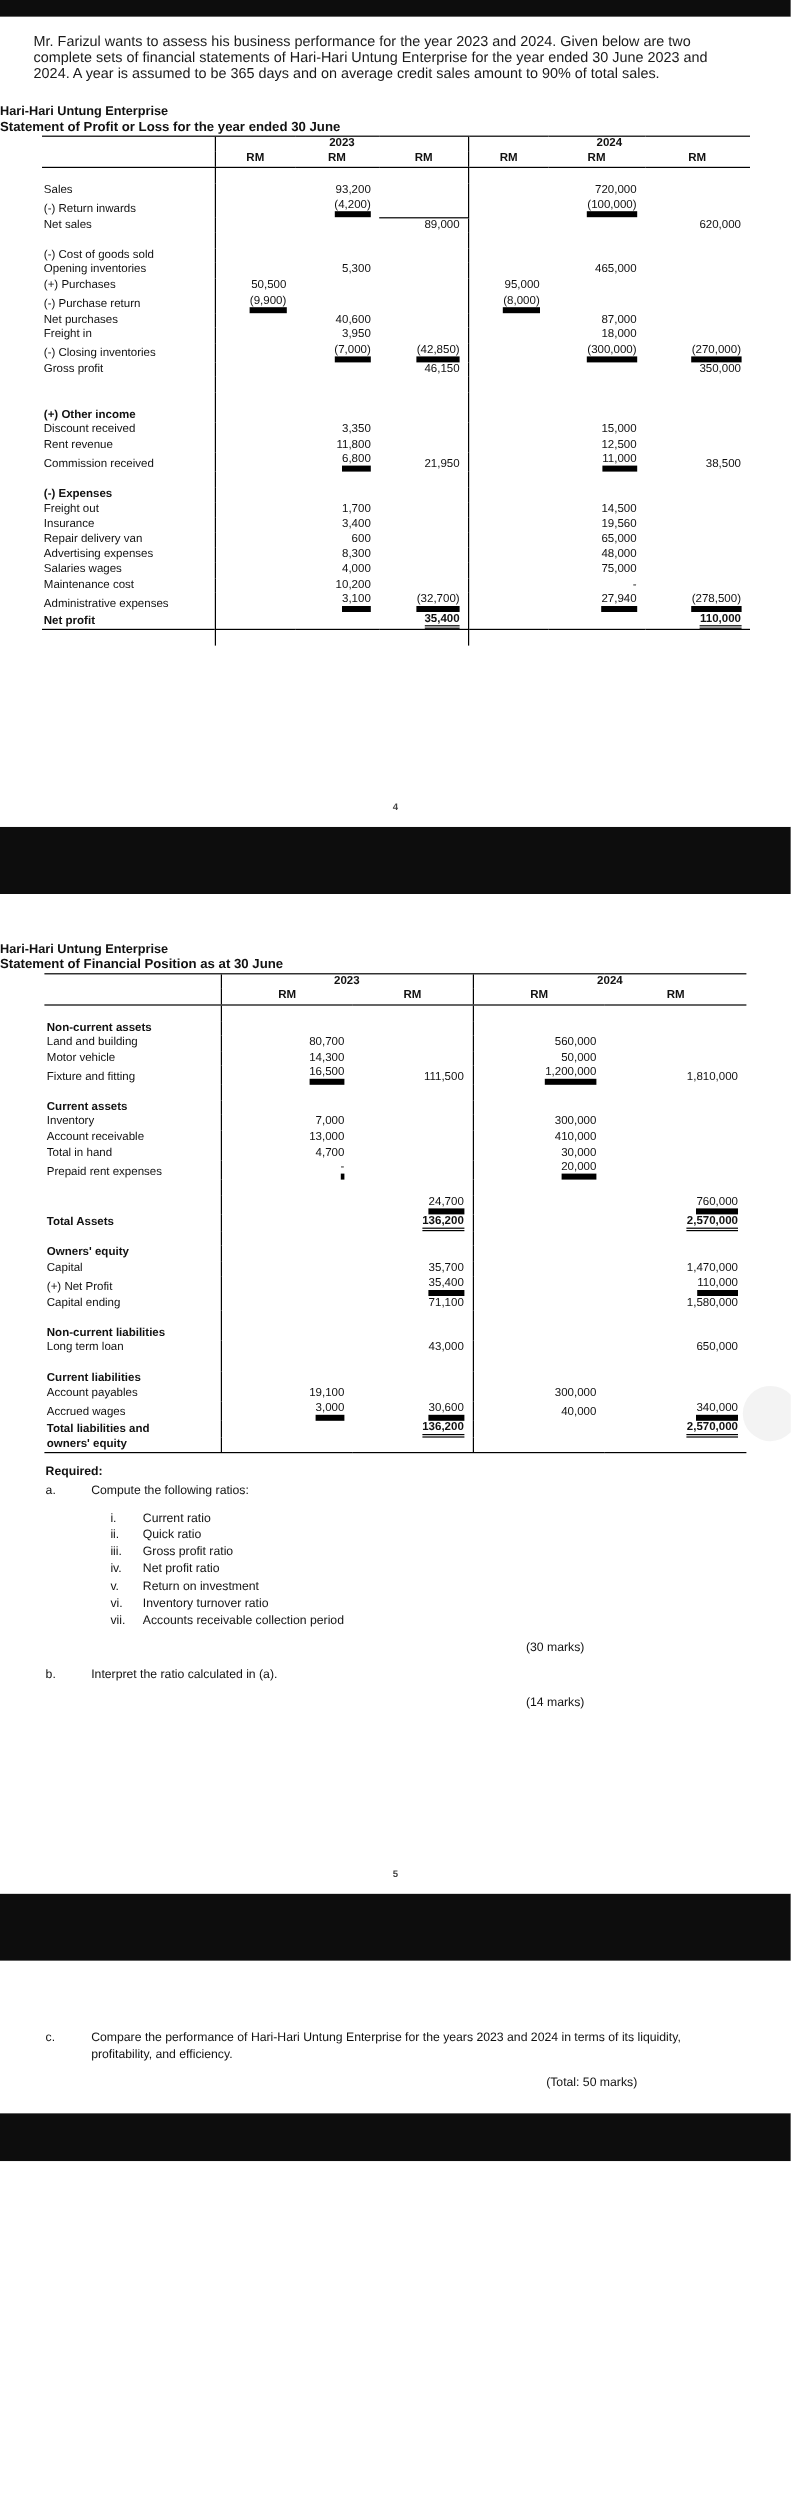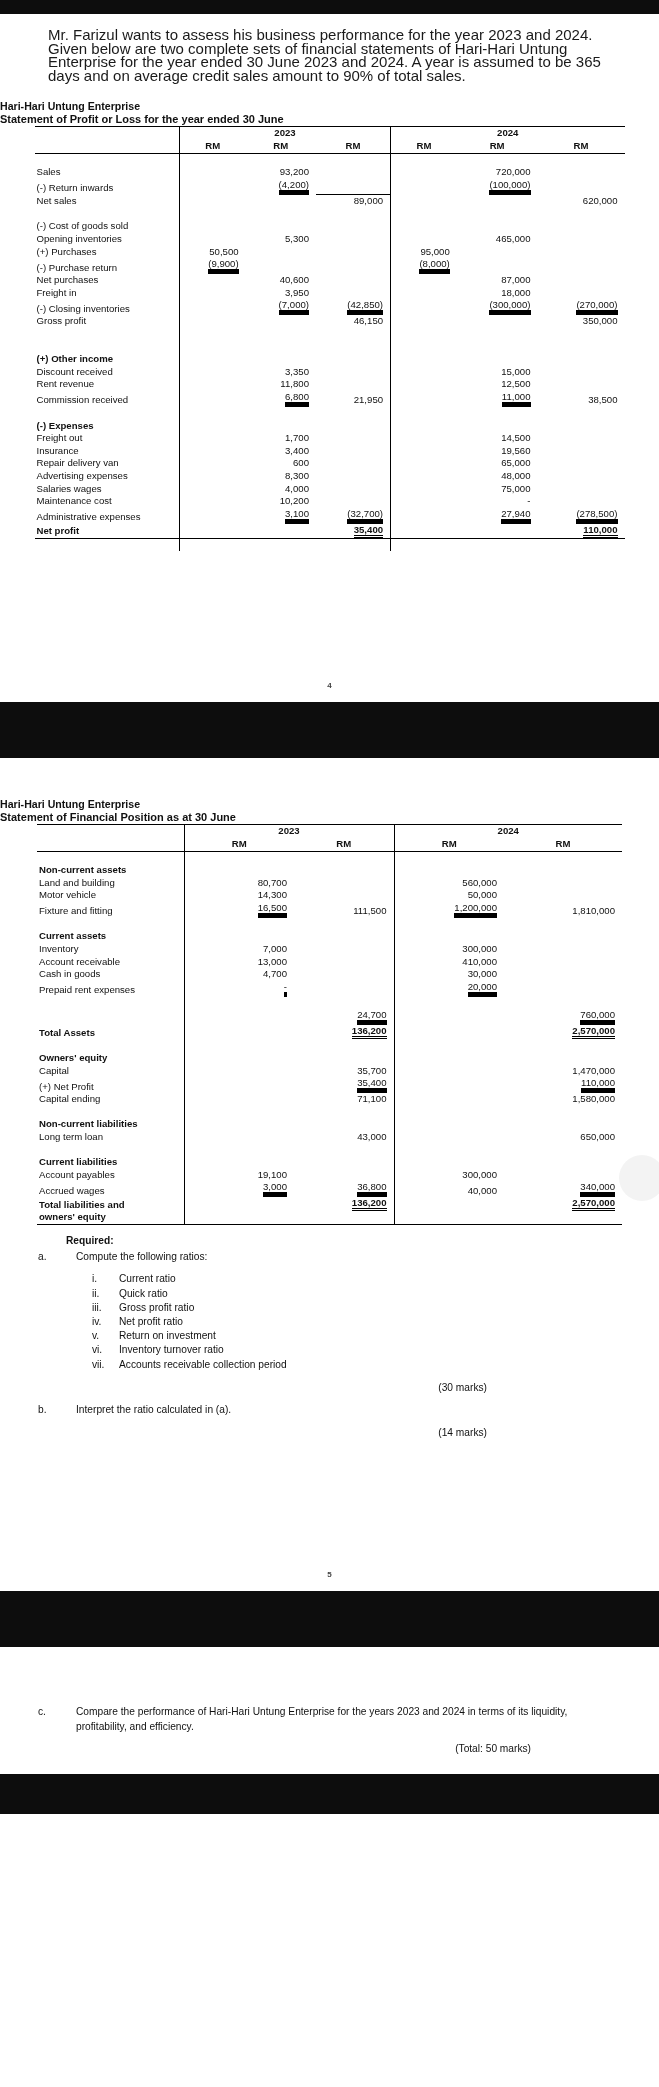--- a/index.html
+++ b/index.html
@@ -26,23 +26,23 @@
   .band-mid2     { height: 56px; }
   .band-bottom   { height: 40px; }
 
   .sheet {
     background: #ffffff;
     padding: 0;
     position: relative;
   }
 
   .intro {
-    font-size: 15px;
+    font-size: 12px;
     line-height: 13.6px;
-    padding: 14px 44px 0 48px;
+    padding: 14px 44px 0 28px;
     text-align: left;
     color: #1a1a1a;
   }
 
   .stmt-title {
     text-align: left;
     font-weight: bold;
     font-size: 10.6px;
     line-height: 13px;
   }
@@ -88,21 +88,20 @@
     font-size: 8px;
     font-weight: bold;
     color: #444;
     padding: 10px 0 12px 0;
   }
 
   .required-head {
     font-weight: bold;
     font-size: 10.2px;
     padding: 10px 0 4px 38px;
-    margin-left: 28px;
   }
   .qrow {
     display: flex;
     font-size: 10.2px;
     line-height: 14.5px;
     padding-left: 38px;
   }
   .qrow .mark { width: 38px; flex: 0 0 38px; }
   .qrow .body { flex: 1 1 auto; padding-right: 40px; }
   .sublist {
@@ -562,21 +561,21 @@
           <td class="num"></td>
         </tr>
         <tr>
           <td class="lbl">Account receivable</td>
           <td class="num vleft">13,000</td>
           <td class="num"></td>
           <td class="num vleft">410,000</td>
           <td class="num"></td>
         </tr>
         <tr>
-          <td class="lbl">Cash in goods</td>
+          <td class="lbl">Total in hand</td>
           <td class="num vleft">4,700</td>
           <td class="num"></td>
           <td class="num vleft">30,000</td>
           <td class="num"></td>
         </tr>
         <tr>
           <td class="lbl">Prepaid rent expenses</td>
           <td class="num vleft"><span class="sglund">-</span></td>
           <td class="num"></td>
           <td class="num vleft"><span class="sglund">20,000</span></td>
@@ -684,21 +683,21 @@
         <tr>
           <td class="lbl">Account payables</td>
           <td class="num vleft">19,100</td>
           <td class="num"></td>
           <td class="num vleft">300,000</td>
           <td class="num"></td>
         </tr>
         <tr>
           <td class="lbl">Accrued wages</td>
           <td class="num vleft"><span class="sglund">3,000</span></td>
-          <td class="num"><span class="sglund">36,800</span></td>
+          <td class="num"><span class="sglund">30,600</span></td>
           <td class="num vleft">40,000</td>
           <td class="num"><span class="sglund">340,000</span></td>
         </tr>
         <tr>
           <td class="lbl b">Total liabilities and</td>
           <td class="num vleft"></td>
           <td class="num b"><span class="dblund">136,200</span></td>
           <td class="num vleft"></td>
           <td class="num b"><span class="dblund">2,570,000</span></td>
         </tr>

